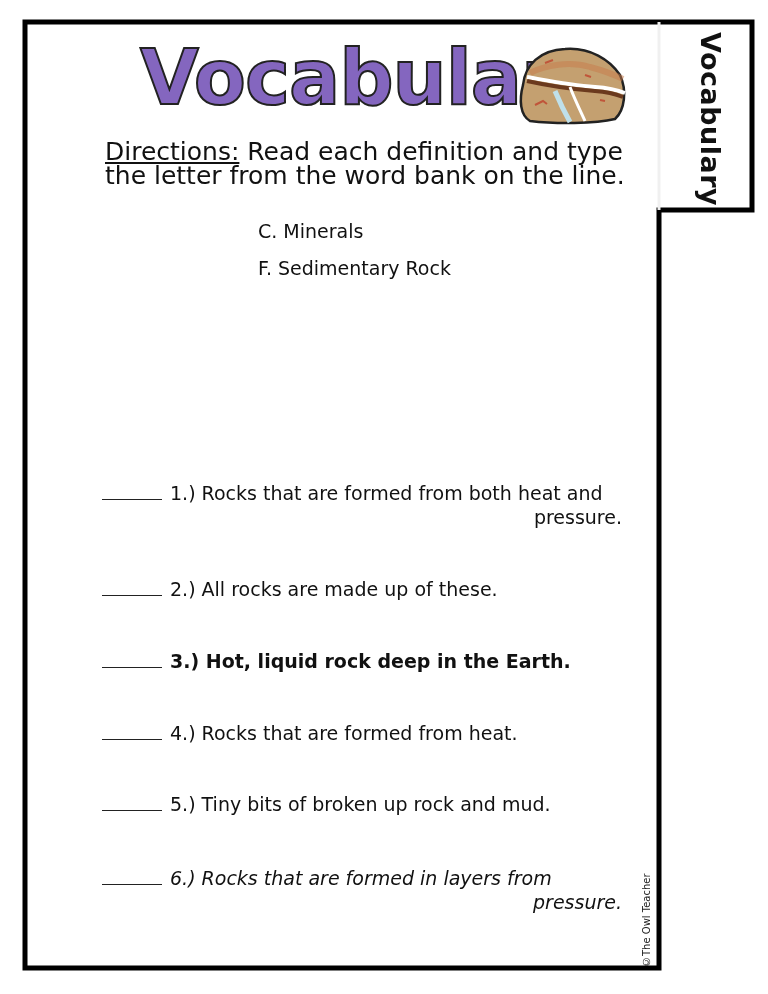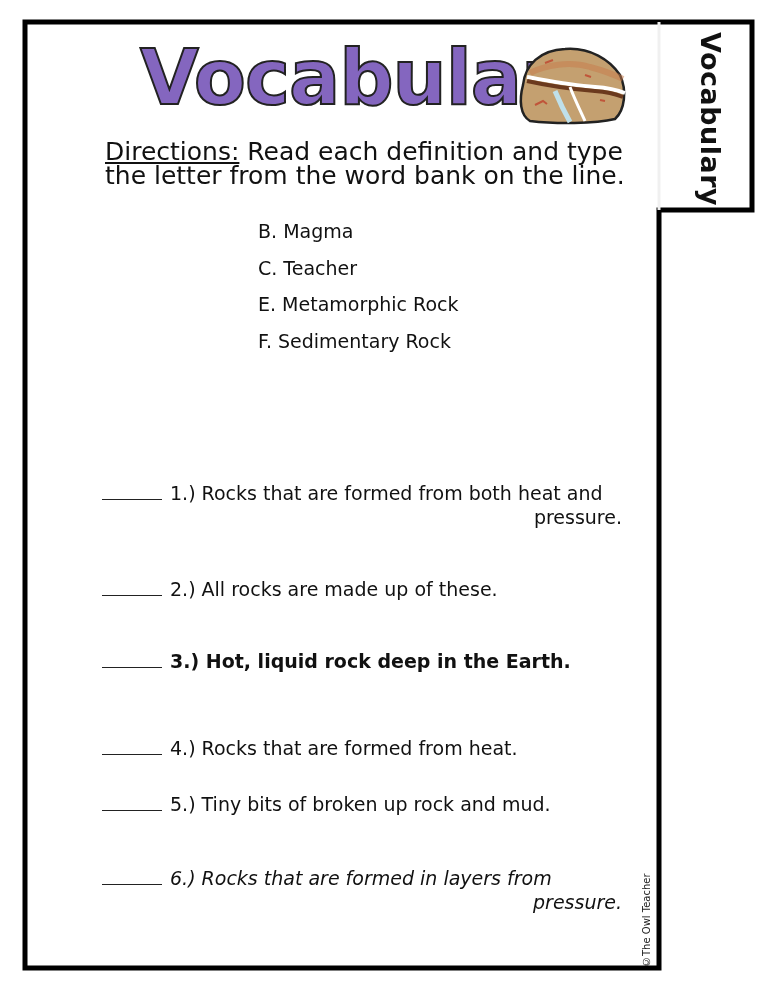--- a/index.html
+++ b/index.html
@@ -47,40 +47,38 @@
   <path d="M20 60 l8 -4 l4 3 M70 30 l6 2 M30 18 l8 -3 M85 55 l5 1" stroke="#c0553a" stroke-width="2" fill="none"></path>
 </svg>
 
 <div class="tab-label">Vocabulary</div>
 
 <div class="directions">
   <span class="dlabel">Directions:</span><span> Read each definition and type the letter from the word bank on the line.</span>
 </div>
 
 <ul class="bank">
-  <li><span>B.</span> <span>Magma</span></li>
-  <li><span>C.</span> <span>Teacher</span></li>
-  <li><span>E.</span> <span>Metamorphic Rock</span></li>
+  <li><span>C.</span> <span>Minerals</span></li>
   <li><span>F.</span> <span>Sedimentary Rock</span></li>
 </ul>
 
 <div class="q" style="top:481px;">
   <span class="blank"></span><span>1.)</span> <span>Rocks that are formed from both heat and</span>
   <div class="cont">pressure.</div>
 </div>
 
 <div class="q" style="top:577px;">
   <span class="blank"></span><span>2.)</span> <span>All rocks are made up of these.</span>
 </div>
 
 <div class="q" style="top:649px;font-weight:bold;">
   <span class="blank"></span><span>3.)</span> <span>Hot, liquid rock deep in the Earth.</span>
 </div>
 
-<div class="q" style="top:736px;">
+<div class="q" style="top:721px;">
   <span class="blank"></span><span>4.)</span> <span>Rocks that are formed from heat.</span>
 </div>
 
 <div class="q" style="top:792px;">
   <span class="blank"></span><span>5.)</span> <span>Tiny bits of broken up rock and mud.</span>
 </div>
 
 <div class="q" style="top:866px;font-style:italic;">
   <span class="blank"></span><span>6.)</span> <span>Rocks that are formed in layers from</span>
   <div class="cont" style="padding-left:98px;">pressure.</div>

